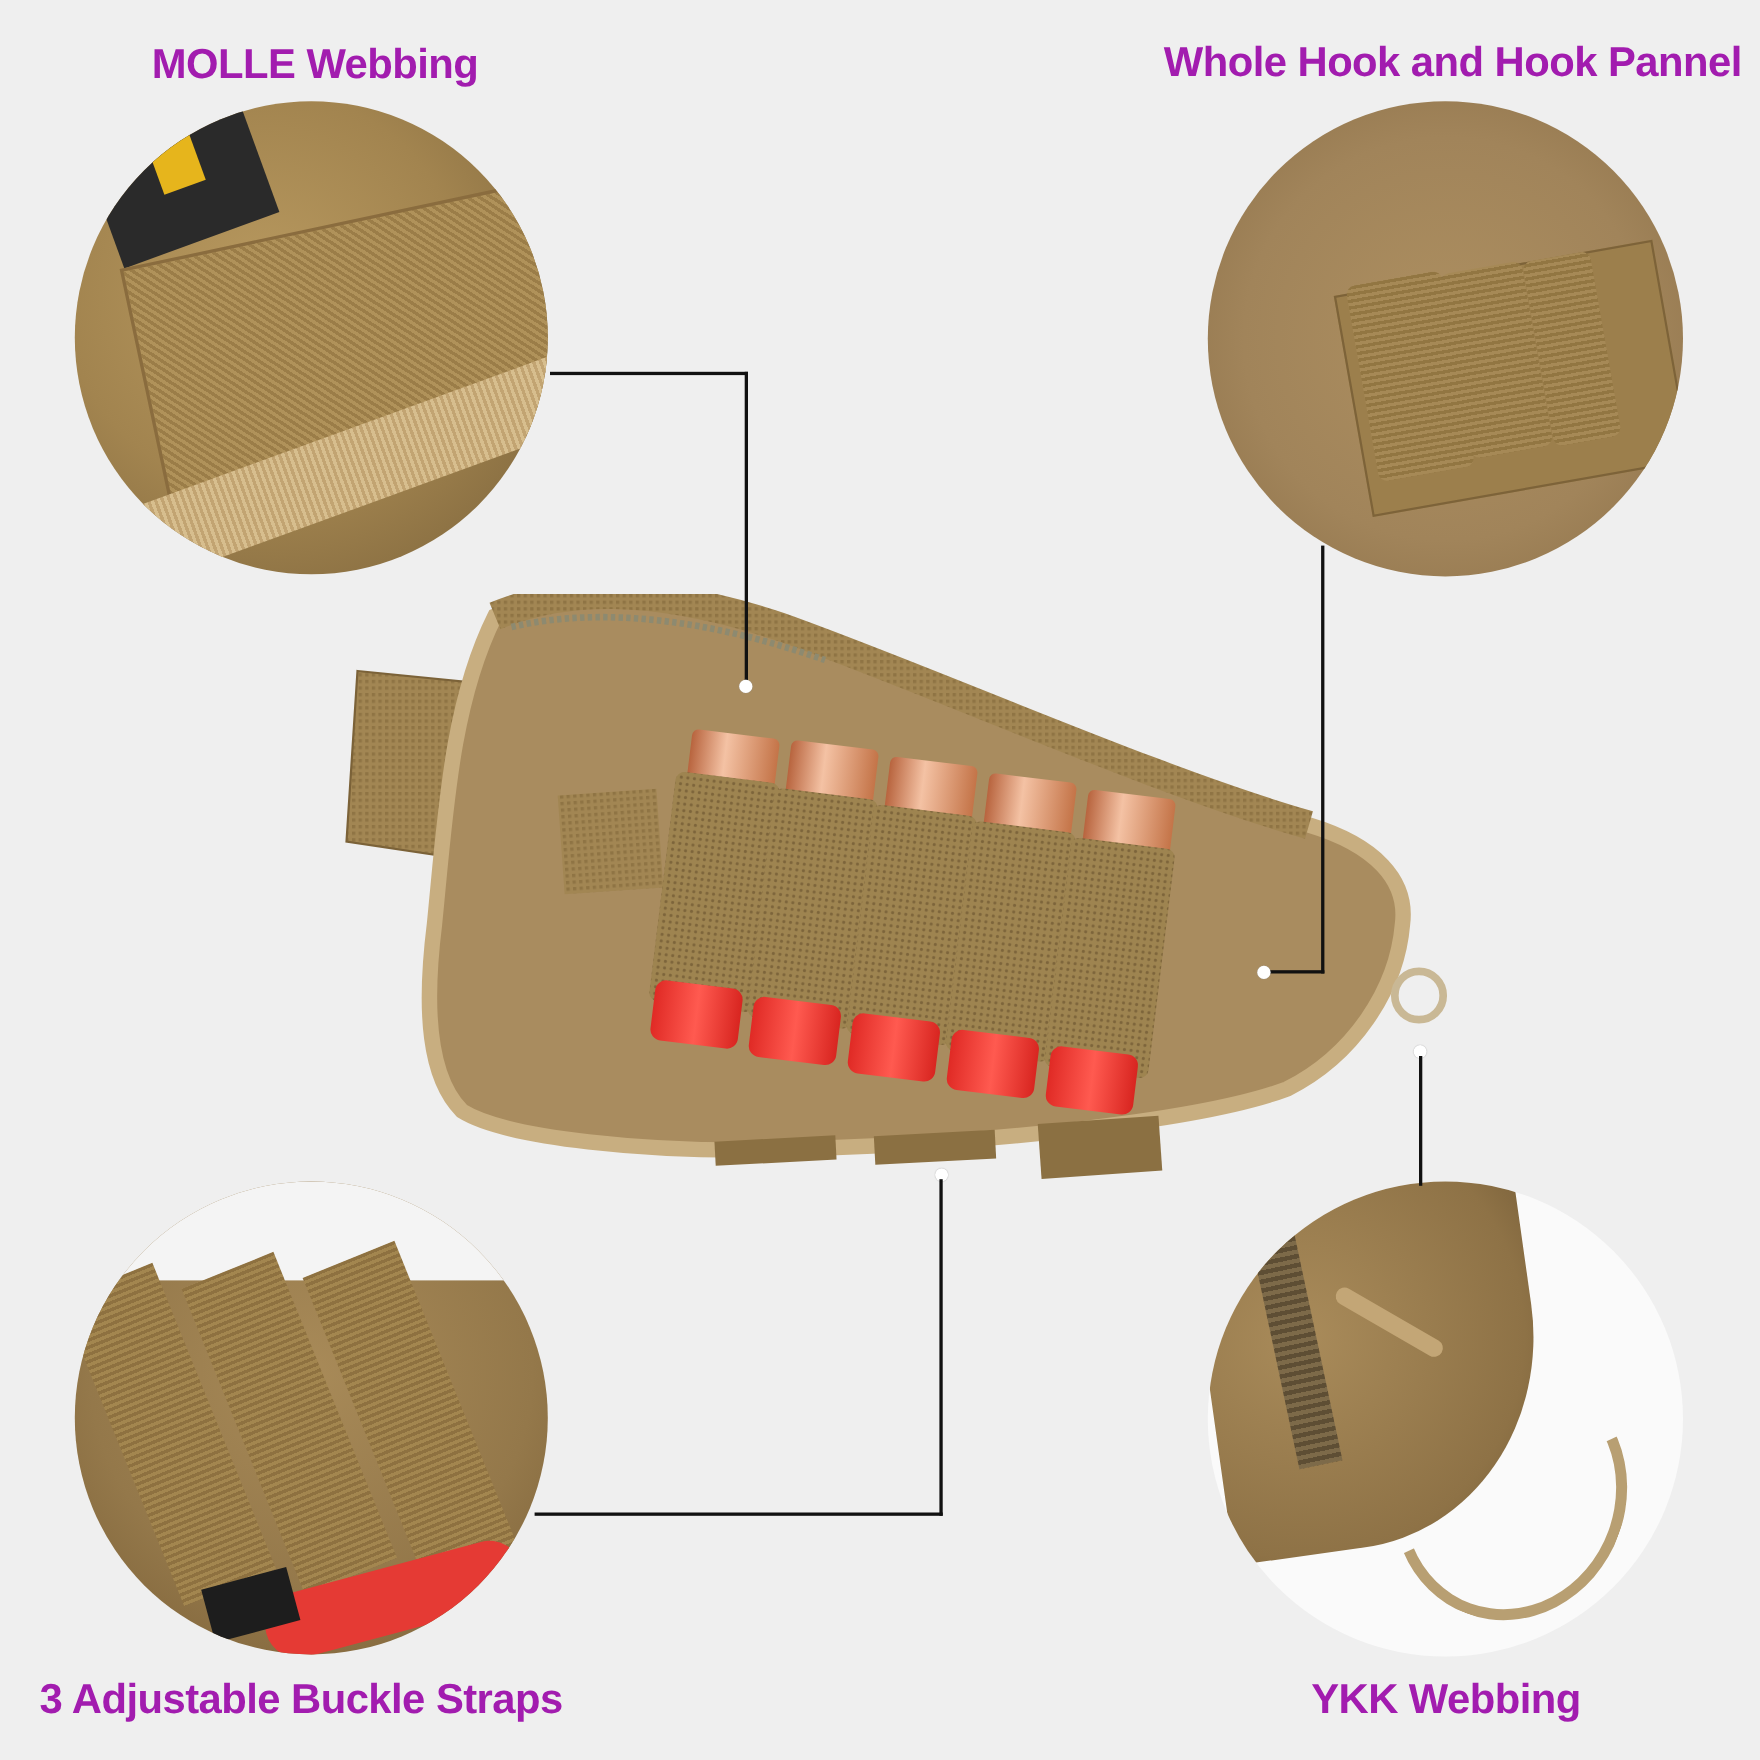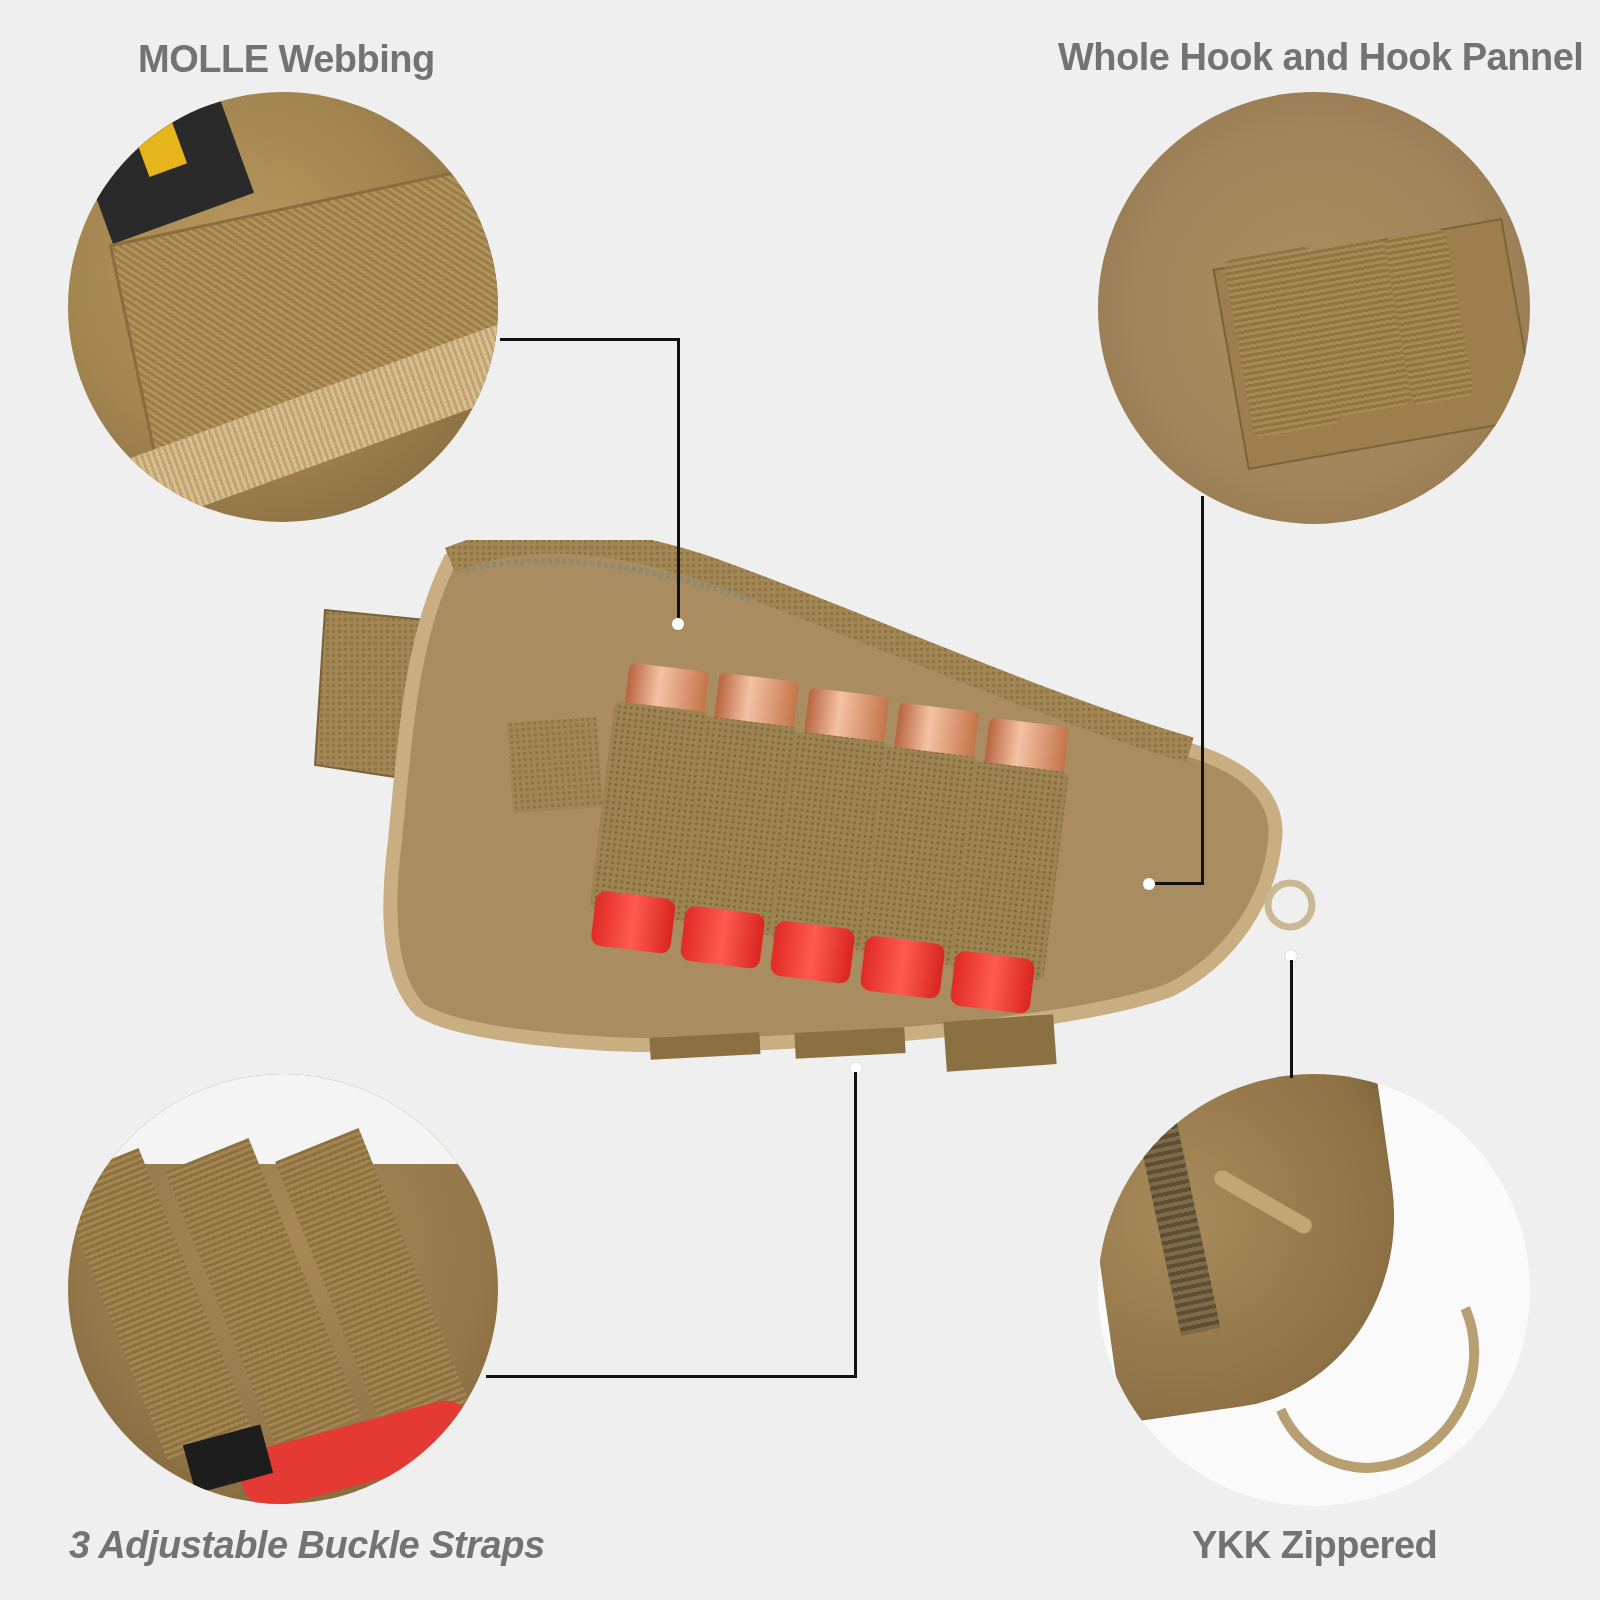--- a/index.html
+++ b/index.html
@@ -1,29 +1,29 @@
 <!DOCTYPE html>
 <html><head>
 <meta charset="utf-8">
 <style>
   html,body{margin:0;padding:0;}
   body{width:1600px;height:1600px;background:#efefef;position:relative;overflow:hidden;font-family:"Liberation Sans","DejaVu Sans",sans-serif;}
-  .label{position:absolute;font-weight:700;font-size:38px;color:#737373;letter-spacing:-0.5px;white-space:nowrap;}
+  .label{position:absolute;font-weight:700;font-size:38px;color:#a21caf;letter-spacing:-0.5px;white-space:nowrap;}
   .circle{position:absolute;border-radius:50%;overflow:hidden;}
   .line{position:absolute;background:#111;}
   .dot{position:absolute;width:12px;height:12px;border-radius:50%;background:#fff;box-shadow:0 0 1px #999;}
   .product{position:absolute;}
 </style>
 </head>
 <body>
 
 <div class="label" style="left:138px;top:38px;">MOLLE Webbing</div>
 <div class="label" style="left:1058px;top:36px;">Whole Hook and Hook Pannel</div>
-<div class="label" style="left:69px;top:1524px;font-style:italic;">3 Adjustable Buckle Straps</div>
-<div class="label" style="left:1192px;top:1524px;">YKK Zippered</div>
+<div class="label" style="left:36px;top:1524px;">3 Adjustable Buckle Straps</div>
+<div class="label" style="left:1192px;top:1524px;">YKK Webbing</div>
 
 <div class="circle" style="left:68px;top:92px;width:430px;height:430px;background:radial-gradient(circle at 40% 40%,#b8995f 0%,#a2844f 50%,#7a623a 100%);">
   <div style="position:absolute;left:20px;top:10px;width:150px;height:120px;background:#2a2a2a;transform:rotate(-20deg);"></div>
   <div style="position:absolute;left:70px;top:20px;width:40px;height:60px;background:#e6b51c;transform:rotate(-20deg);"></div>
   <div style="position:absolute;left:60px;top:110px;width:380px;height:220px;background:repeating-linear-gradient(45deg,#b0925a 0 3px,#9b7d48 3px 6px);transform:rotate(-12deg);border:3px solid #8a6c3e;"></div>
   <div style="position:absolute;left:40px;top:300px;width:420px;height:70px;background:repeating-linear-gradient(90deg,#d7be8e 0 3px,#c2a472 3px 6px);transform:rotate(-20deg);"></div>
 </div>
 
 <div class="circle" style="left:1098px;top:92px;width:432px;height:432px;background:radial-gradient(circle at 50% 50%,#ad8f60 0%,#a1845a 60%,#8c7048 100%);">
   <div style="position:absolute;left:130px;top:150px;width:290px;height:200px;background:#9c7f4c;border:2px solid #7d6339;transform:rotate(-10deg);"></div>

